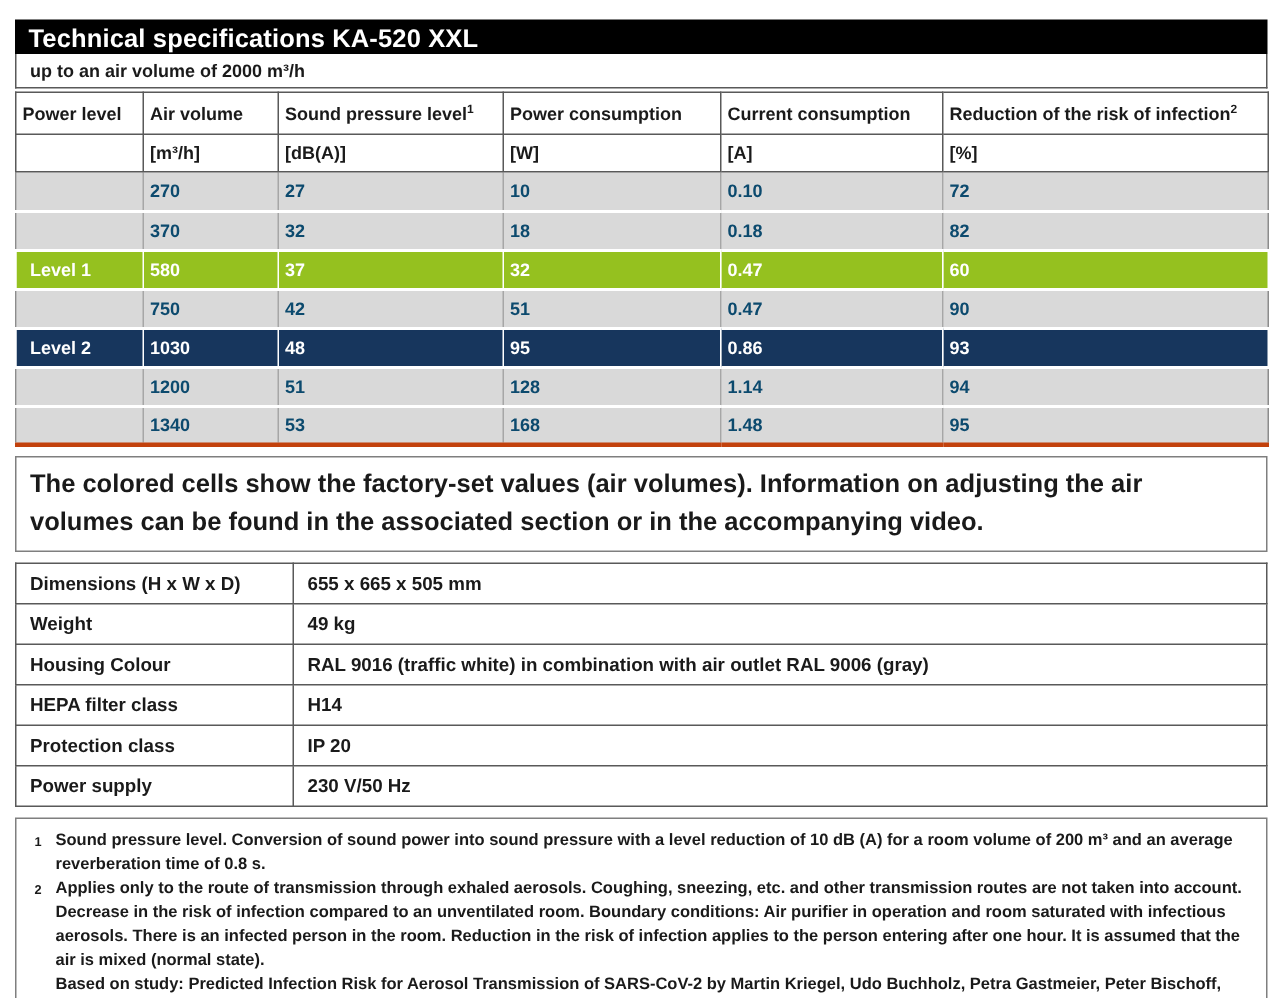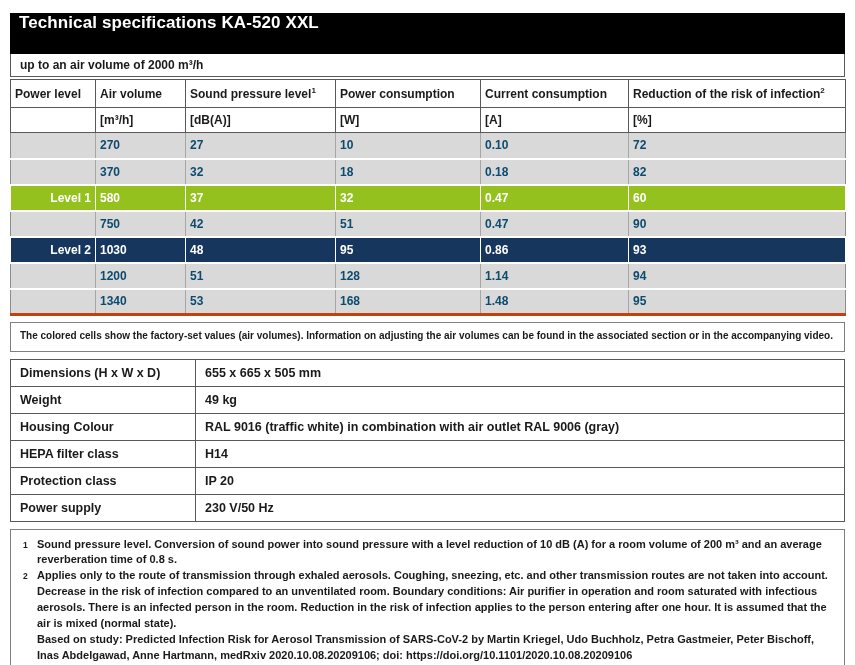--- a/index.html
+++ b/index.html
@@ -3,21 +3,21 @@
 <meta charset="utf-8">
 <style>
   * { margin:0; padding:0; box-sizing:border-box; }
   html,body { background:#ffffff; width:855px; }
   body { font-family:"Liberation Sans","DejaVu Sans",sans-serif; color:#1a1a1a; }
   .sheet { width:835px; margin:13px 10px 10px 10px; }
 
   
   .title-bar {
     background:#000000; color:#ffffff;
-    height:41px; display:flex; align-items:flex-start;
+    height:23px; display:flex; align-items:flex-end;
     padding:0 9px; font-size:17px; font-weight:700;
     letter-spacing:.1px;
   }
   .subtitle-row {
     border:1px solid #595959; border-top:none;
     height:23px; display:flex; align-items:center;
     padding:0 9px; font-size:12px; font-weight:700;
   }
 
   
@@ -32,36 +32,36 @@
     border:1px solid #595959; font-weight:600; height:25px;
     background:#ffffff; color:#1a1a1a;
   }
   table.main tbody.data td {
     background:#d9d9d9; height:26px; font-weight:700; color:#0c4a6e;
     border-left:1px solid #a6a6a6; border-right:1px solid #a6a6a6;
     border-top:2px solid #ffffff;
   }
   table.main tbody.data tr:first-child td { border-top:1px solid #8c8c8c; }
   table.main tbody.data tr:last-child td { border-bottom:3px solid #c2410c; }
-  table.main tbody.data td:first-child { border-left:1px solid #8c8c8c; text-align:right; padding-left:9px; }
+  table.main tbody.data td:first-child { border-left:1px solid #8c8c8c; text-align:left; padding-left:9px; }
   table.main tbody.data td:last-child { border-right:1px solid #8c8c8c; }
   table.main tbody.data tr.hl-green td {
     background:#95c11f; color:#ffffff; font-weight:700;
     border-left-color:#ffffff; border-right-color:#ffffff;
   }
   table.main tbody.data tr.hl-navy td {
     background:#17365d; color:#ffffff; font-weight:700;
     border-left-color:#ffffff; border-right-color:#ffffff;
   }
   sup.in-head { font-size:8px; vertical-align:super; }
 
   
   .box {
     border:1px solid #7f7f7f; padding:6px 9px 7px 9px;
-    font-size:10px; font-weight:600; line-height:1.45; color:#1a1a1a;
+    font-size:17px; font-weight:600; line-height:1.45; color:#1a1a1a;
     background:#ffffff;
   }
   .note-box { margin-top:6px; }
   .footnote-box { margin-top:7px; padding:7px 9px 9px 12px; font-size:11px; }
   .footnote { display:flex; }
   .footnote .marker { width:14px; flex:0 0 14px; font-size:8.5px; padding-top:2px; font-weight:600; }
   .footnote .fn-text { flex:1; }
   .footnote .fn-text p + p { margin-top:0; }
 
   

